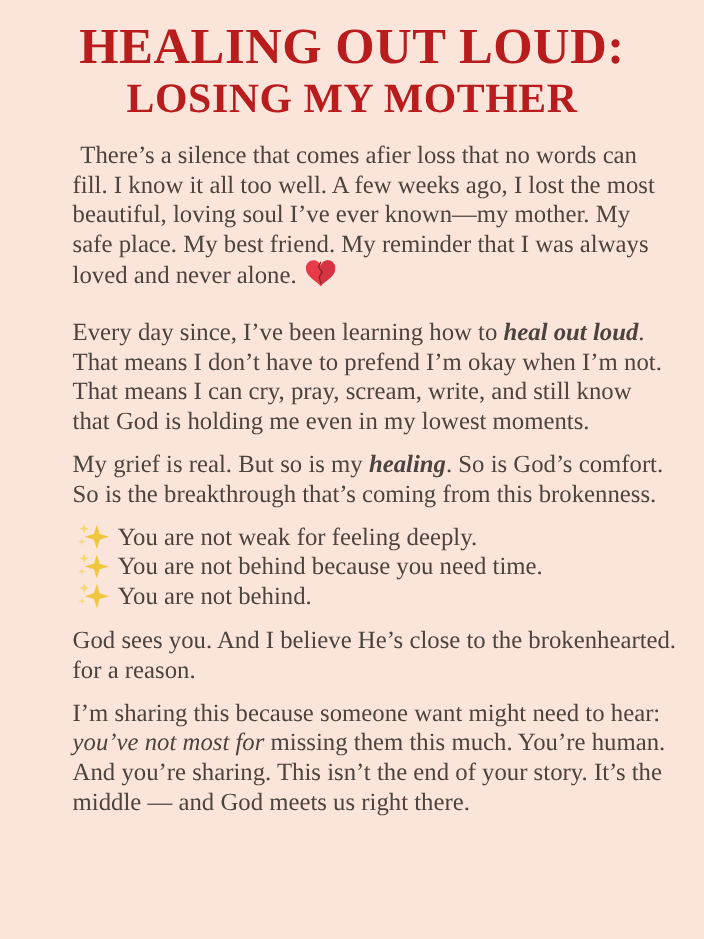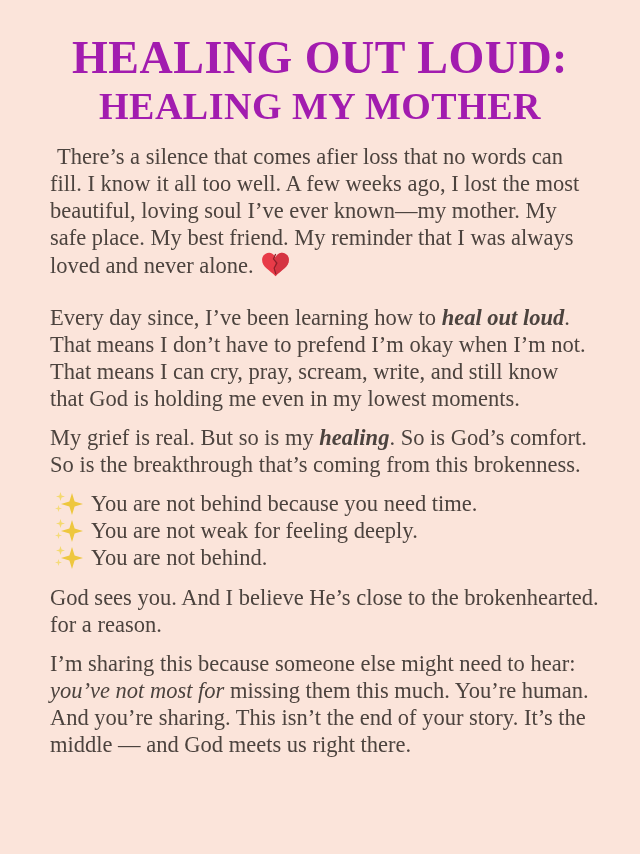--- a/index.html
+++ b/index.html
@@ -4,49 +4,50 @@
 <style>
   html,body{margin:0;padding:0;}
   body{
     width:640px;height:854px;overflow:hidden;
     background:#fbe4da;
     font-family:"Liberation Serif","DejaVu Serif",serif;
   }
   .page{width:640px;height:854px;background:#fbe4da;}
   .title{
     text-align:center;
-    padding-top:32px;
-    color:#a21caf;
+    padding-top:16px;
+    color:#b91c1c;
     font-weight:bold;
   }
   .t1{font-size:46px;line-height:52px;letter-spacing:.5px;}
   .t2{font-size:38px;line-height:44px;letter-spacing:.5px;}
   .post-body{
     padding:15px 0 0 50px;
     font-size:22.5px;
     line-height:27px;
     color:#4c433e;
+    margin-left:16px;
   }
   .para{margin:0 0 12px;white-space:pre-line;}
   .para.indent{text-indent:7px;}
   .post-body > .block:first-child{margin-bottom:25px;}
   .bi{font-weight:bold;font-style:italic;}
   .it{font-style:italic;}
   .bullet-list{margin:0 0 13px;padding-left:4px;}
   .bullet{display:flex;align-items:flex-start;}
   .bullet svg{flex:0 0 auto;margin:2px 7px 0 0;}
   .heart{vertical-align:-4px;margin-left:3px;}
 </style>
 </head>
 <body>
 
 <div class="page">
   <header class="title">
     <div class="t1">HEALING OUT LOUD:</div>
-    <div class="t2">HEALING MY MOTHER</div>
+    <div class="t2">LOSING MY MOTHER</div>
   </header>
   <main class="post-body">
       <p class="para block indent"><span>There’s a silence that comes afier loss that no words can
 fill. I know it all too well. A few weeks ago, I lost the most
 beautiful, loving soul I’ve ever known—my mother. My
 safe place. My best friend. My reminder that I was always
 loved and never alone. </span><svg class="heart" width="27" height="26" viewBox="0 0 32 31">
     <path fill="#e83b48" d="M23.6,2c-3.4,0-6.3,2.7-7.6,5.6C14.7,4.7,11.8,2,8.4,2C3.8,2,0,5.8,0,10.4 c0,9.4,9.5,12.1,16,19.8c6.5-7.7,16-10.4,16-19.8C32,5.8,28.2,2,23.6,2z"></path>
     <path fill="#c5303e" d="M23.6,2c-3.4,0-6.3,2.7-7.6,5.6l-0.4,1.2L16,30.2c6.5-7.7,16-10.4,16-19.8C32,5.8,28.2,2,23.6,2z" opacity="0.55"></path>
     <polyline points="16.2,3.5 13.6,9.5 17.6,14.5 14.4,20.5 16.4,27.5" fill="none" stroke="#8f1f2a" stroke-width="1.5"></polyline>
@@ -57,39 +58,39 @@
 that God is holding me even in my lowest moments.</span></p>
       <p class="para block"><span>My grief is real. But so is my </span><span class="bi">healing</span><span>. So is God’s comfort.
 So is the breakthrough that’s coming from this brokenness.</span></p>
       <div class="bullet-list block">
         <div class="bullet">
           <svg width="30" height="25" viewBox="0 0 30 25">
     <path fill="#eec73e" d="M18 1 L20.6 9.4 L29 12 L20.6 14.6 L18 23 L15.4 14.6 L7 12 L15.4 9.4 Z"></path>
     <path fill="#f4d96e" d="M6.5 0 L7.6 3.4 L11 4.5 L7.6 5.6 L6.5 9 L5.4 5.6 L2 4.5 L5.4 3.4 Z"></path>
     <path fill="#f4d96e" d="M4.5 13 L5.3 15.7 L8 16.5 L5.3 17.3 L4.5 20 L3.7 17.3 L1 16.5 L3.7 15.7 Z" opacity="0.9"></path>
   </svg>
-          <span class="btext">You are not behind because you need time.</span>
+          <span class="btext">You are not weak for feeling deeply.</span>
         </div>
         <div class="bullet">
           <svg width="30" height="25" viewBox="0 0 30 25">
     <path fill="#eec73e" d="M18 1 L20.6 9.4 L29 12 L20.6 14.6 L18 23 L15.4 14.6 L7 12 L15.4 9.4 Z"></path>
     <path fill="#f4d96e" d="M6.5 0 L7.6 3.4 L11 4.5 L7.6 5.6 L6.5 9 L5.4 5.6 L2 4.5 L5.4 3.4 Z"></path>
     <path fill="#f4d96e" d="M4.5 13 L5.3 15.7 L8 16.5 L5.3 17.3 L4.5 20 L3.7 17.3 L1 16.5 L3.7 15.7 Z" opacity="0.9"></path>
   </svg>
-          <span class="btext">You are not weak for feeling deeply.</span>
+          <span class="btext">You are not behind because you need time.</span>
         </div>
         <div class="bullet">
           <svg width="30" height="25" viewBox="0 0 30 25">
     <path fill="#eec73e" d="M18 1 L20.6 9.4 L29 12 L20.6 14.6 L18 23 L15.4 14.6 L7 12 L15.4 9.4 Z"></path>
     <path fill="#f4d96e" d="M6.5 0 L7.6 3.4 L11 4.5 L7.6 5.6 L6.5 9 L5.4 5.6 L2 4.5 L5.4 3.4 Z"></path>
     <path fill="#f4d96e" d="M4.5 13 L5.3 15.7 L8 16.5 L5.3 17.3 L4.5 20 L3.7 17.3 L1 16.5 L3.7 15.7 Z" opacity="0.9"></path>
   </svg>
           <span class="btext">You are not behind.</span>
         </div>
       </div>
       <p class="para block"><span>God sees you. And I believe He’s close to the brokenhearted.
 for a reason.</span></p>
-      <p class="para block"><span>I’m sharing this because someone else might need to hear:
+      <p class="para block"><span>I’m sharing this because someone want might need to hear:
 </span><span class="it">you’ve not most for</span><span> missing them this much. You’re human.
 And you’re sharing. This isn’t the end of your story. It’s the
 middle — and God meets us right there.</span></p>
     </main>
 </div>
 
 </body></html>

